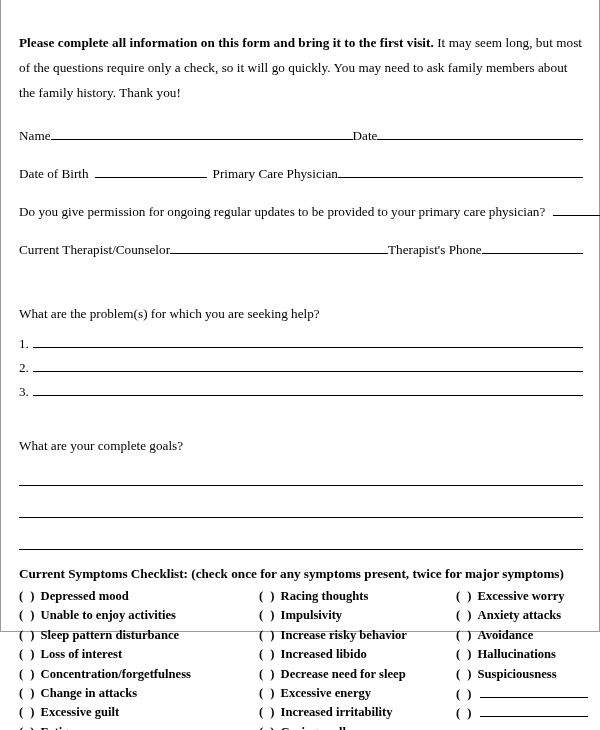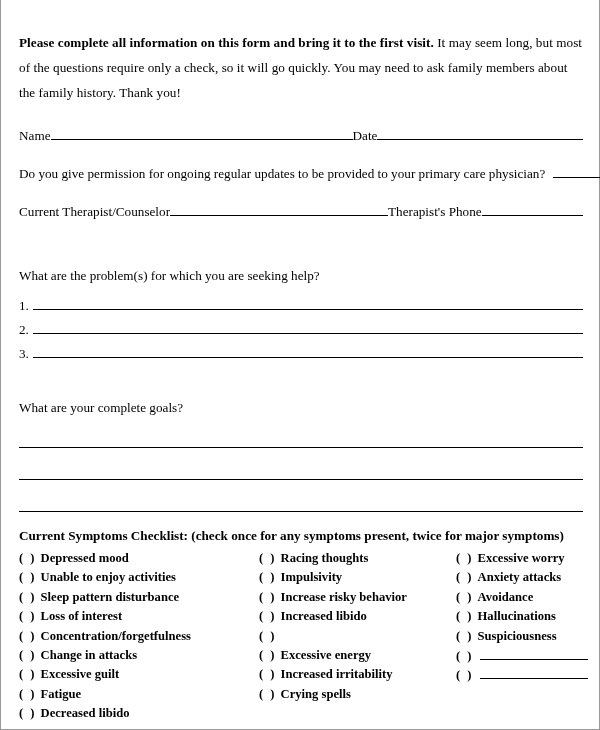--- a/index.html
+++ b/index.html
@@ -13,21 +13,21 @@
     height: 730px;
     font-family: "Liberation Serif", "DejaVu Serif", serif;
     color: #000000;
     overflow: hidden;
   }
 
   .page {
     position: relative;
     box-sizing: border-box;
     width: 600px;
-    height: 730px;
+    height: 632px;
     background: #ffffff;
     border: 1px solid #9a9a9a;
     border-top: 0;
     padding: 0;
   }
 
   .content {
     position: absolute;
     left: 18px;
     top: 30px;
@@ -163,20 +163,28 @@
       <span class="lead">Please complete all information on this form and bring it to the first visit.</span><span> It may seem long, but most of the questions require only a check, so it will go quickly. You may need to ask family members about the family history. Thank you!</span>
     </p>
 
     <div class="field-row">
       <span class="field-label">Name</span>
       <span class="rule fixed-name"></span>
       <span class="field-label">Date</span>
       <span class="rule"></span>
     </div>
 
+    <div class="field-row">
+      <span class="field-label">Date of Birth</span>
+      <span class="gap-sm"></span>
+      <span class="rule fixed-dob"></span>
+      <span class="gap-sm"></span>
+      <span class="field-label">Primary Care Physician</span>
+      <span class="rule"></span>
+    </div>
 
     <div class="field-row">
       <span class="field-label">Do you give permission for ongoing regular updates to be provided to your primary care physician?</span>
       <span class="rule fixed-perm"></span>
     </div>
 
     <div class="field-row">
       <span class="field-label">Current Therapist/Counselor</span>
       <span class="rule fixed-ther"></span>
       <span class="field-label">Therapist's Phone</span>
@@ -264,20 +272,21 @@
         <div class="check-item">
           <span class="check-box">( )</span>
           <span class="check-label">Increase risky behavior</span>
         </div>
         <div class="check-item">
           <span class="check-box">( )</span>
           <span class="check-label">Increased libido</span>
         </div>
         <div class="check-item">
           <span class="check-box">( )</span>
+          <span class="check-label">Decrease need for sleep</span>
         </div>
         <div class="check-item">
           <span class="check-box">( )</span>
           <span class="check-label">Excessive energy</span>
         </div>
         <div class="check-item">
           <span class="check-box">( )</span>
           <span class="check-label">Increased irritability</span>
         </div>
         <div class="check-item">

